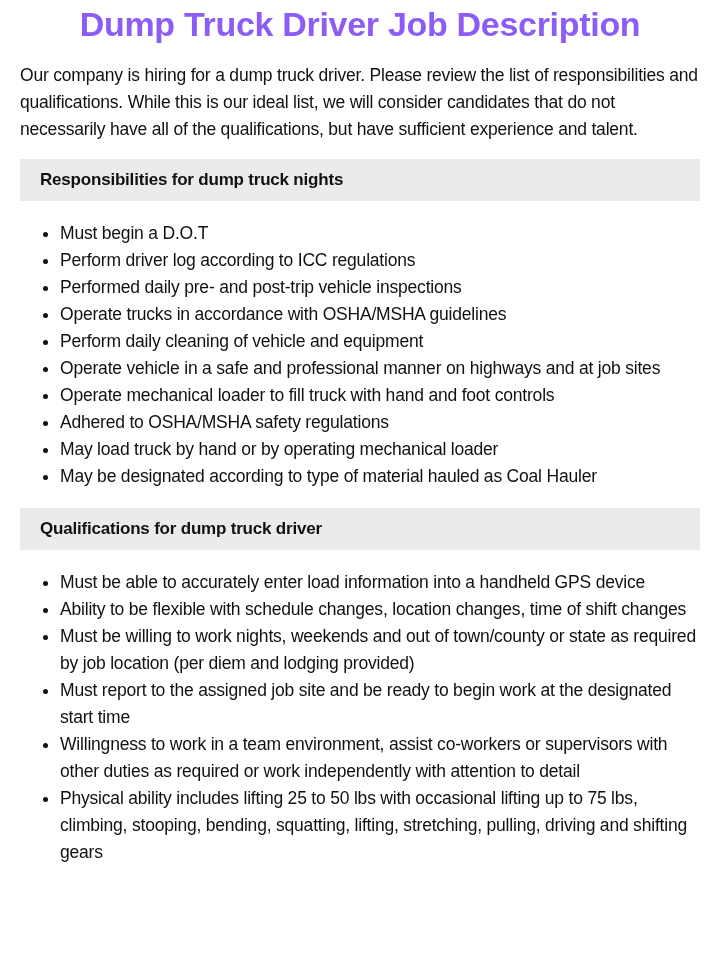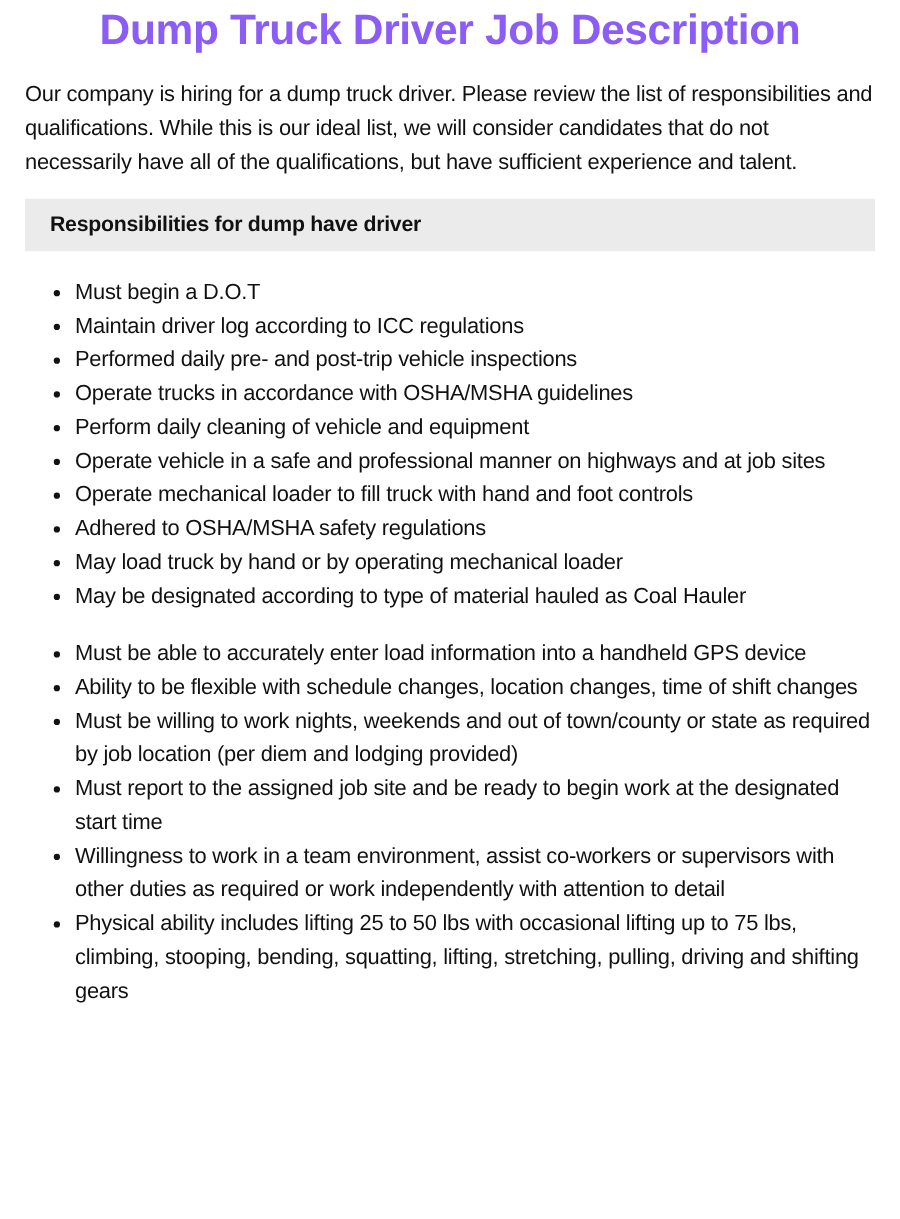--- a/index.html
+++ b/index.html
@@ -63,36 +63,37 @@
     }
   </style>
 </head>
 <body>
 
 <div class="page">
   <h1>Dump Truck Driver Job Description</h1>
   <p class="intro">Our company is hiring for a dump truck driver. Please review the list of responsibilities and qualifications. While this is our ideal list, we will consider candidates that do not necessarily have all of the qualifications, but have sufficient experience and talent.</p>
 
   <section class="section-1">
-    <div class="section-header">Responsibilities for dump have driver</div>
+    <div class="section-header">Responsibilities for dump truck nights</div>
     <ul>
       <li>Must begin a D.O.T</li>
-      <li>Maintain driver log according to ICC regulations</li>
+      <li>Perform driver log according to ICC regulations</li>
       <li>Performed daily pre- and post-trip vehicle inspections</li>
       <li>Operate trucks in accordance with OSHA/MSHA guidelines</li>
       <li>Perform daily cleaning of vehicle and equipment</li>
       <li>Operate vehicle in a safe and professional manner on highways and at job sites</li>
       <li>Operate mechanical loader to fill truck with hand and foot controls</li>
       <li>Adhered to OSHA/MSHA safety regulations</li>
       <li>May load truck by hand or by operating mechanical loader</li>
       <li>May be designated according to type of material hauled as Coal Hauler</li>
     </ul>
   </section>
 
   <section class="section-2">
+    <div class="section-header">Qualifications for dump truck driver</div>
     <ul>
       <li>Must be able to accurately enter load information into a handheld GPS device</li>
       <li>Ability to be flexible with schedule changes, location changes, time of shift changes</li>
       <li>Must be willing to work nights, weekends and out of town/county or state as required by job location (per diem and lodging provided)</li>
       <li>Must report to the assigned job site and be ready to begin work at the designated start time</li>
       <li>Willingness to work in a team environment, assist co-workers or supervisors with other duties as required or work independently with attention to detail</li>
       <li>Physical ability includes lifting 25 to 50 lbs with occasional lifting up to 75 lbs, climbing, stooping, bending, squatting, lifting, stretching, pulling, driving and shifting gears</li>
     </ul>
   </section>
 </div>

